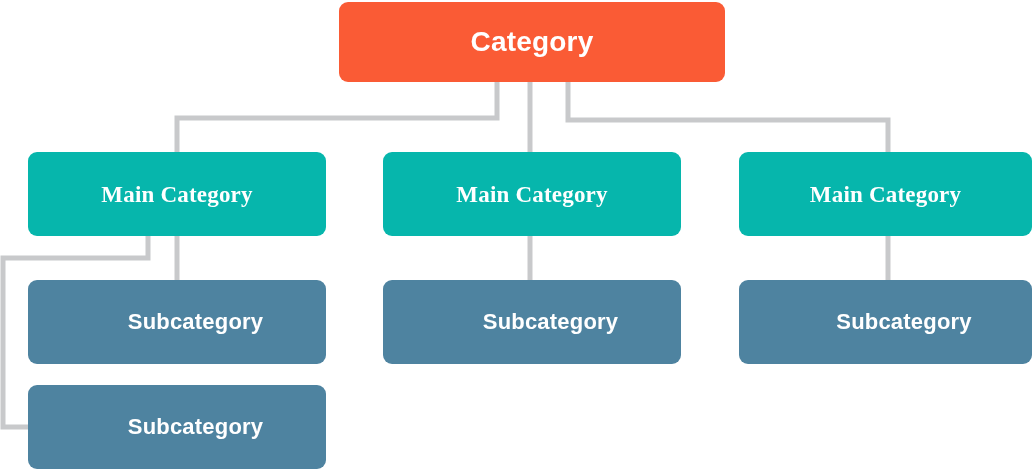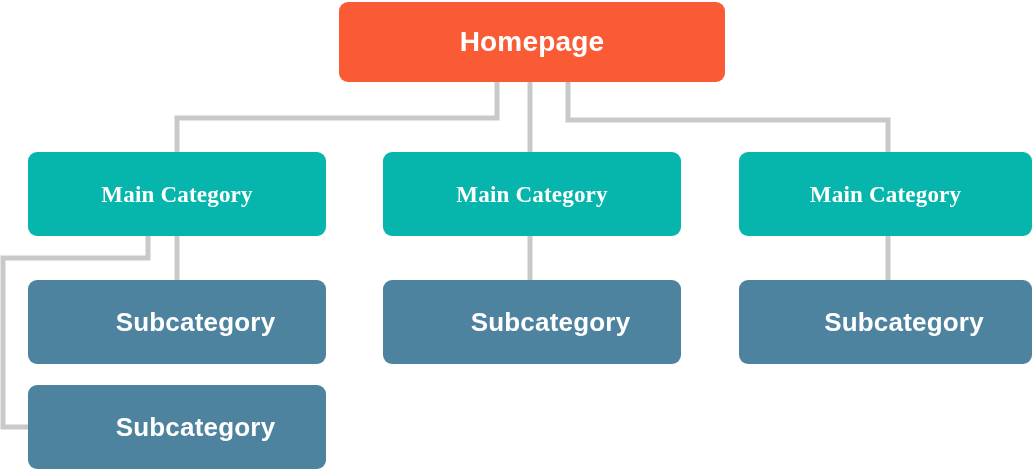--- a/index.html
+++ b/index.html
@@ -47,21 +47,21 @@
     background: #fa5b35;
     font-size: 28px;
   }
   .node-main {
     background: #06b6ac;
     font-size: 23px;
     font-family: Liberation Serif, serif;
   }
   .node-sub {
     background: #4e83a0;
-    font-size: 26px;
+    font-size: 22px;
     padding-left: 37px;
   }
 </style>
 </head>
 <body>
 
 <div id="diagram-canvas" style="background: rgb(255, 255, 255);">
 
   <svg class="connector-layer" viewBox="0 0 1036 469" width="1036" height="469" xmlns="http://www.w3.org/2000/svg">
     <g id="connector-paths" fill="none" stroke="#c8c9cb" stroke-width="5" stroke-linecap="butt" stroke-linejoin="miter">
@@ -69,21 +69,21 @@
         <path d="M 530 82 L 530 152"></path>
         <path d="M 568 82 L 568 120 L 888 120 L 888 152"></path>
         <path d="M 177 236 L 177 280"></path>
         <path d="M 148 236 L 148 258 L 3 258 L 3 427 L 28 427"></path>
         <path d="M 530 236 L 530 280"></path>
         <path d="M 888 236 L 888 280"></path>
       </g>
   </svg>
 
   <div class="node node-root" id="node-root" style="left: 339px; top: 2px; width: 386px; height: 80px; background: rgb(250, 91, 53); color: rgb(255, 255, 255);">
-    <span class="node-label">Homepage</span>
+    <span class="node-label">Category</span>
   </div>
 
   <div class="node node-main" id="node-main-0" style="left: 28px; top: 152px; width: 298px; height: 84px; background: rgb(6, 182, 172); color: rgb(255, 255, 255);">
     <span class="node-label">Main Category</span>
   </div>
   <div class="node node-sub" id="node-sub-0-0" style="left: 28px; top: 280px; width: 298px; height: 84px; background: rgb(78, 131, 160); color: rgb(255, 255, 255);">
     <span class="node-label">Subcategory</span>
   </div>
   <div class="node node-sub" id="node-sub-0-1" style="left: 28px; top: 385px; width: 298px; height: 84px; background: rgb(78, 131, 160); color: rgb(255, 255, 255);">
     <span class="node-label">Subcategory</span>

